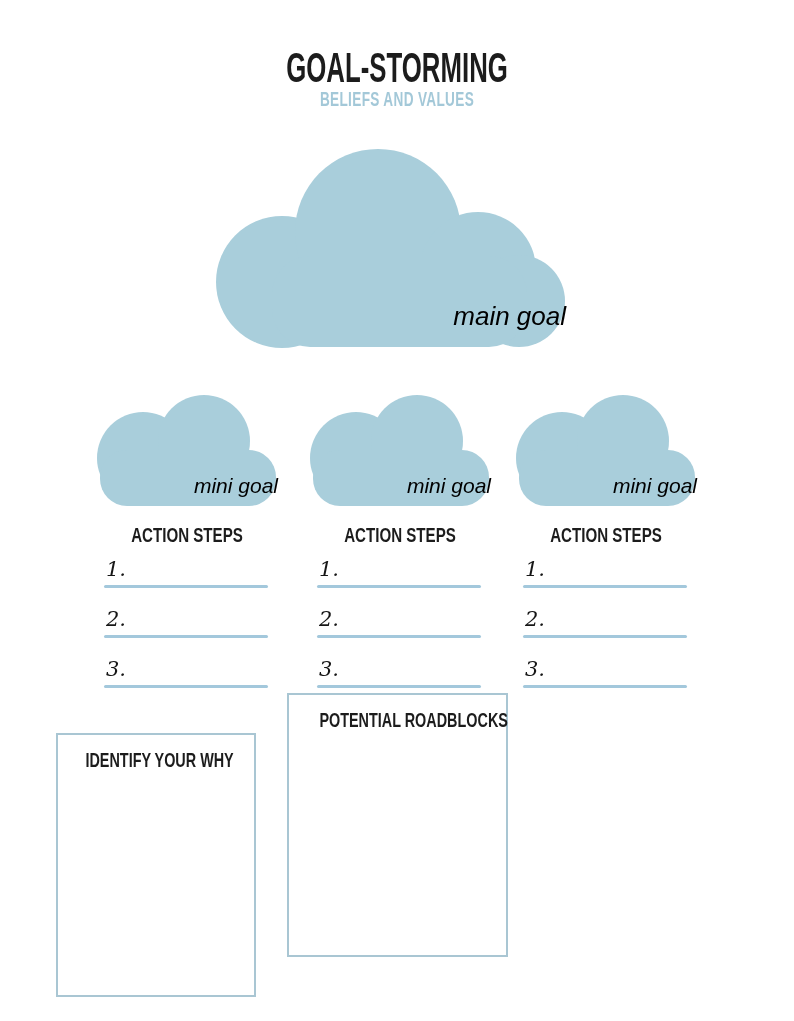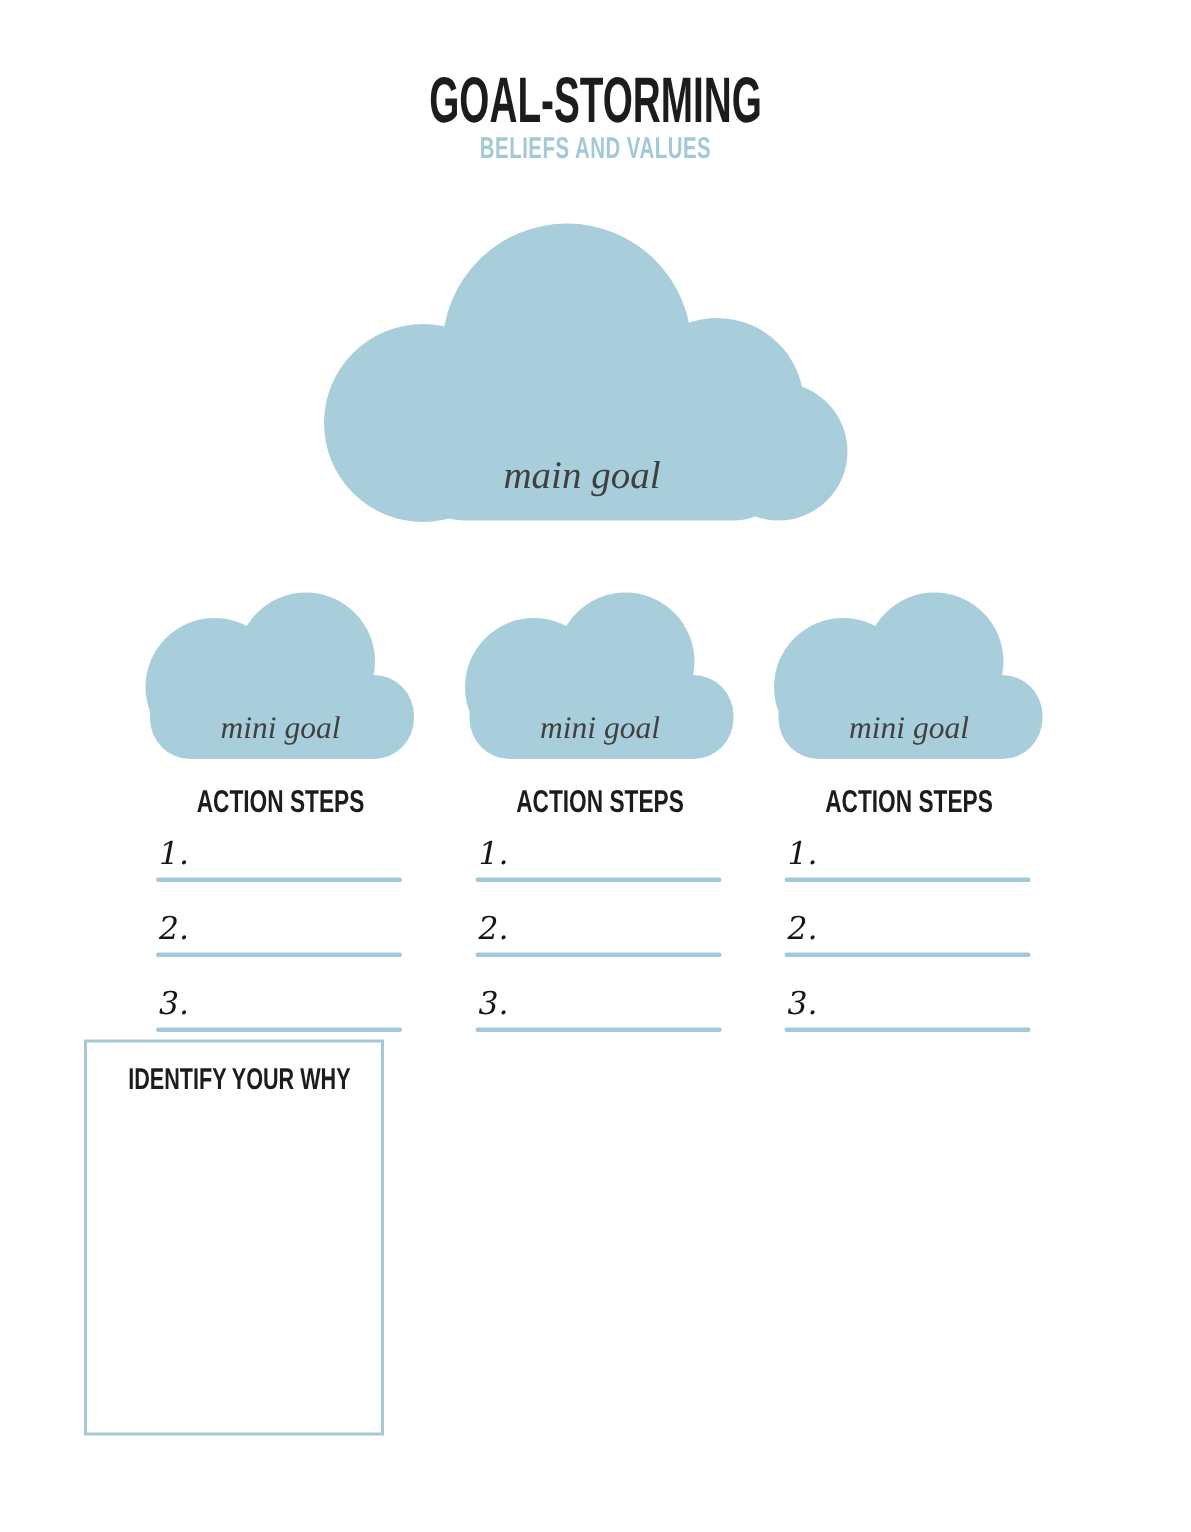--- a/index.html
+++ b/index.html
@@ -40,24 +40,24 @@
     letter-spacing:.5px;
     white-space:nowrap;
   }
   
   .cloud-fill{fill:var(--cloud-blue);}
   .main-cloud{
     position:absolute;left:210px;top:148px;width:356px;height:200px;
   }
   .main-cloud svg{position:absolute;inset:0;width:100%;height:100%;}
   .cloud-label{
-    position:absolute;left:0;right:0;text-align:center;
-    font-family:Liberation Serif, serif;
+    position:absolute;left:0;right:0;text-align:right;
+    font-family:Liberation Sans, sans-serif;
     font-style:italic;
-    color:#404040;
+    color:#000000;
     white-space:nowrap;
   }
   .main-cloud .cloud-label{bottom:16px;font-size:26px;}
   .mini-cloud{position:absolute;left:0;top:0;width:182px;height:112px;}
   .mini-cloud svg{position:absolute;inset:0;width:100%;height:100%;}
   .mini-cloud .cloud-label{bottom:8px;font-size:21px;}
   
   .column{position:absolute;top:394px;width:182px;height:310px;}
   .col-0{left:96px;}
   .col-1{left:309px;}
@@ -87,21 +87,21 @@
     position:absolute;left:0;right:0;top:29px;height:3px;
     background:var(--line-blue);
     border-radius:2px;
   }
   
   .box{
     position:absolute;top:693px;height:264px;
     border:2px solid var(--box-border-blue);
     background:#fff;
   }
-  .box-0{left:56px;width:200px;}
+  .box-0{left:56px;width:200px;margin-top:40px;}
   .box-1{left:287px;width:221px;}
   .box-2{left:519px;width:219px;}
   .box-title{
     margin-top:14px;
     text-align:center;
     font-size:20px;line-height:22px;font-weight:bold;
     color:var(--ink);
     transform:scaleX(.72);
     transform-origin:center;
     white-space:nowrap;
@@ -196,14 +196,18 @@
     <div class="step-row row-2">
       <span class="step-num">3.</span>
       <div class="step-line"></div>
     </div>
   </section>
 
   <div class="box box-0">
     <div class="box-title">IDENTIFY YOUR WHY</div>
     <div class="box-area"></div>
   </div>
+  <div class="box box-1">
+    <div class="box-title">POTENTIAL ROADBLOCKS</div>
+    <div class="box-area"></div>
+  </div>
 
 </div>
 
 </body></html>

